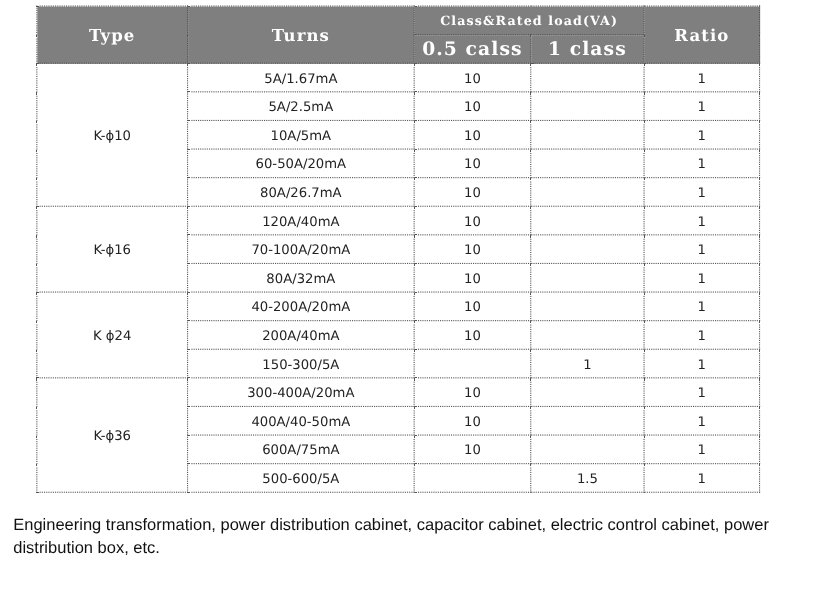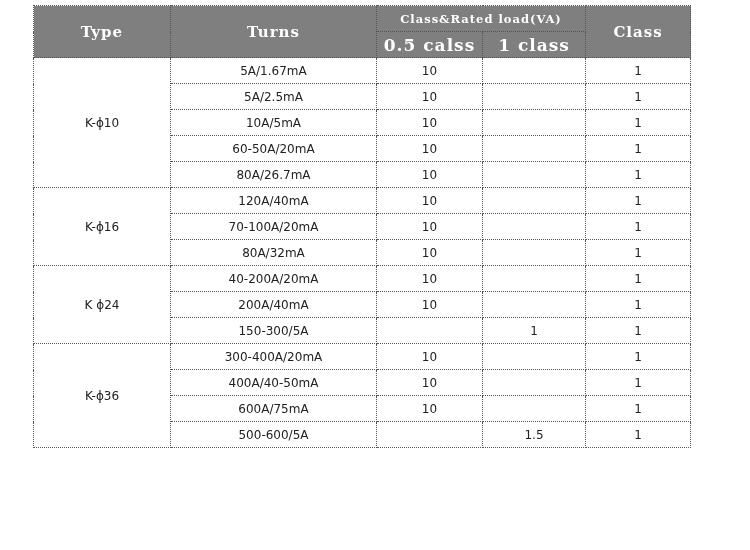--- a/index.html
+++ b/index.html
@@ -84,21 +84,21 @@
       <col style="width:206px">
       <col style="width:106px">
       <col style="width:103px">
       <col style="width:105px">
     </colgroup>
     <thead>
       <tr>
         <th class="h-main" rowspan="2">Type</th>
         <th class="h-main" rowspan="2">Turns</th>
         <th class="h-group" colspan="2">Class&amp;Rated load(VA)</th>
-        <th class="h-main" rowspan="2">Class</th>
+        <th class="h-main" rowspan="2">Ratio</th>
       </tr>
       <tr>
         <th class="h-sub">0.5 calss</th>
         <th class="h-sub">1 class</th>
       </tr>
     </thead>
     <tbody>
 
       <tr>
         <td class="type-cell" rowspan="5">K-ϕ10</td>
@@ -194,14 +194,15 @@
       <tr>
         <td>500-600/5A</td>
         <td></td>
         <td>1.5</td>
         <td>1</td>
       </tr>
     </tbody>
   </table>
 
   <div class="desc">
+    <p>Engineering transformation, power distribution cabinet, capacitor cabinet, electric control cabinet, power distribution box, etc.</p>
   </div>
 </div>
 
 </body></html>

